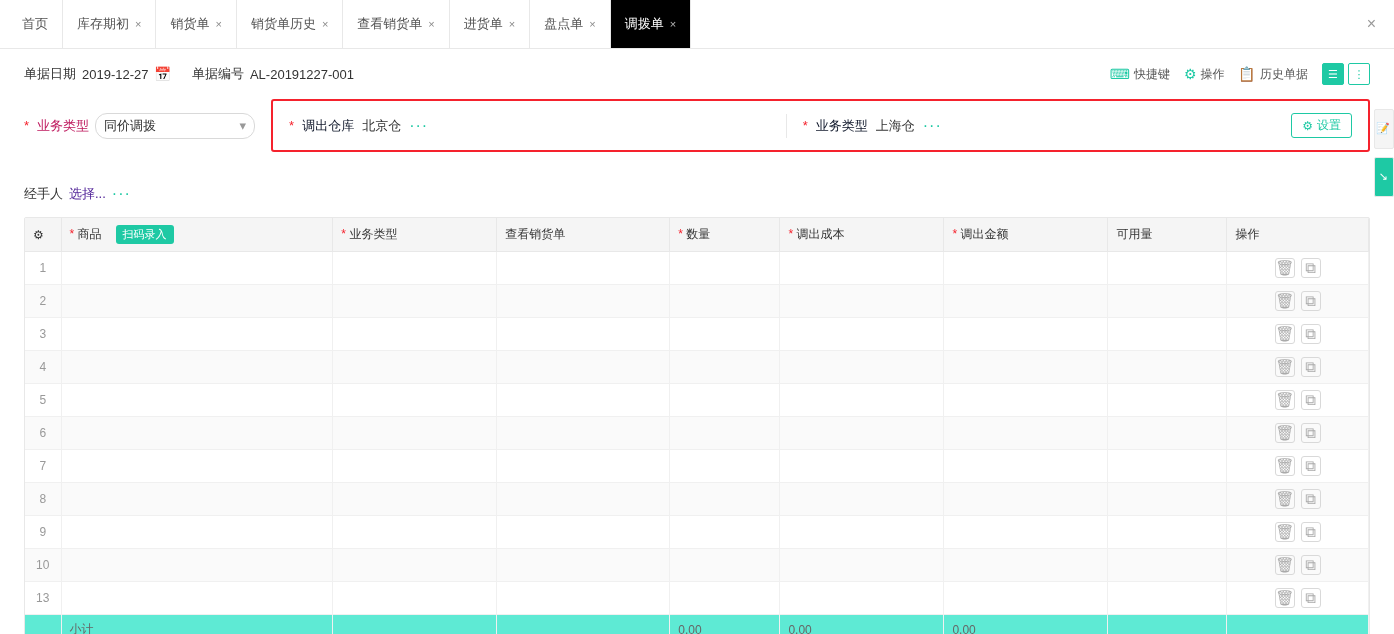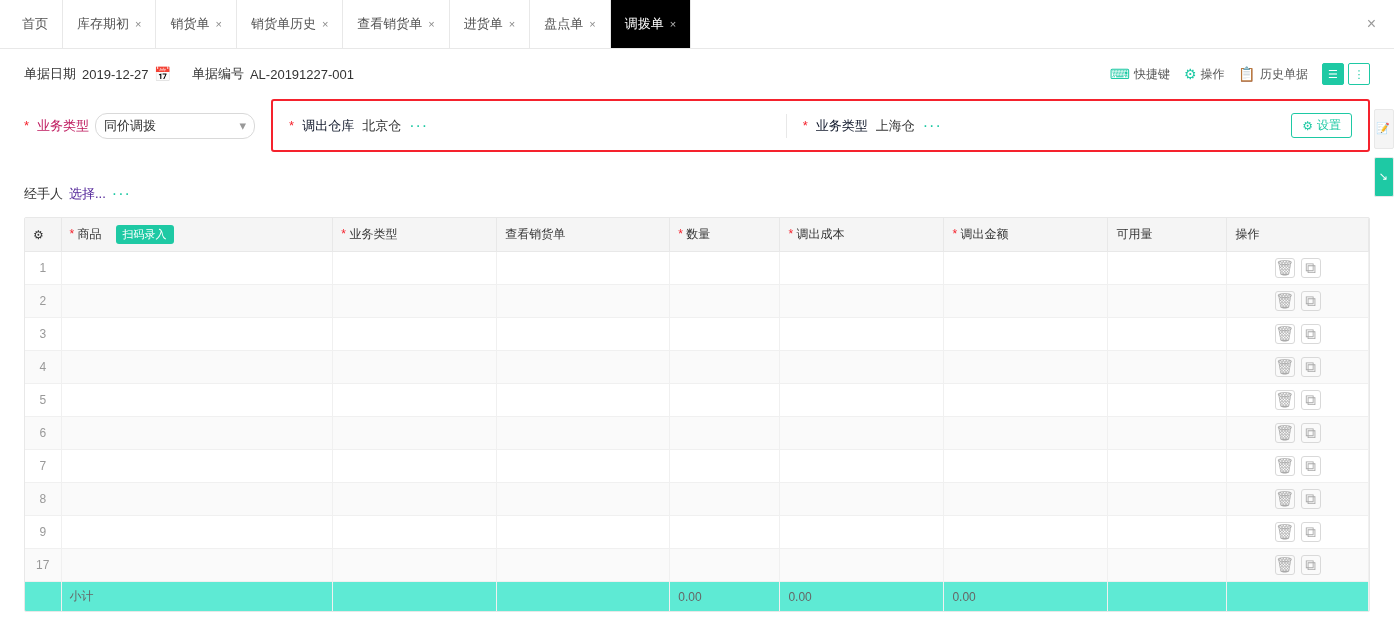--- a/index.html
+++ b/index.html
@@ -565,21 +565,37 @@
       <td></td>
       <td></td>
       <td>
         <div class="op-icons">
           <div class="op-icon" title="删除">🗑</div>
           <div class="op-icon" title="复制">⧉</div>
         </div>
       </td>
     </tr>
           <tr>
-      <td class="row-num">17</td>
+      <td class="row-num">10</td>
+      <td></td>
+      <td></td>
+      <td></td>
+      <td></td>
+      <td></td>
+      <td></td>
+      <td></td>
+      <td>
+        <div class="op-icons">
+          <div class="op-icon" title="删除">🗑</div>
+          <div class="op-icon" title="复制">⧉</div>
+        </div>
+      </td>
+    </tr>
+          <tr>
+      <td class="row-num">13</td>
       <td></td>
       <td></td>
       <td></td>
       <td></td>
       <td></td>
       <td></td>
       <td></td>
       <td>
         <div class="op-icons">
           <div class="op-icon" title="删除">🗑</div>

